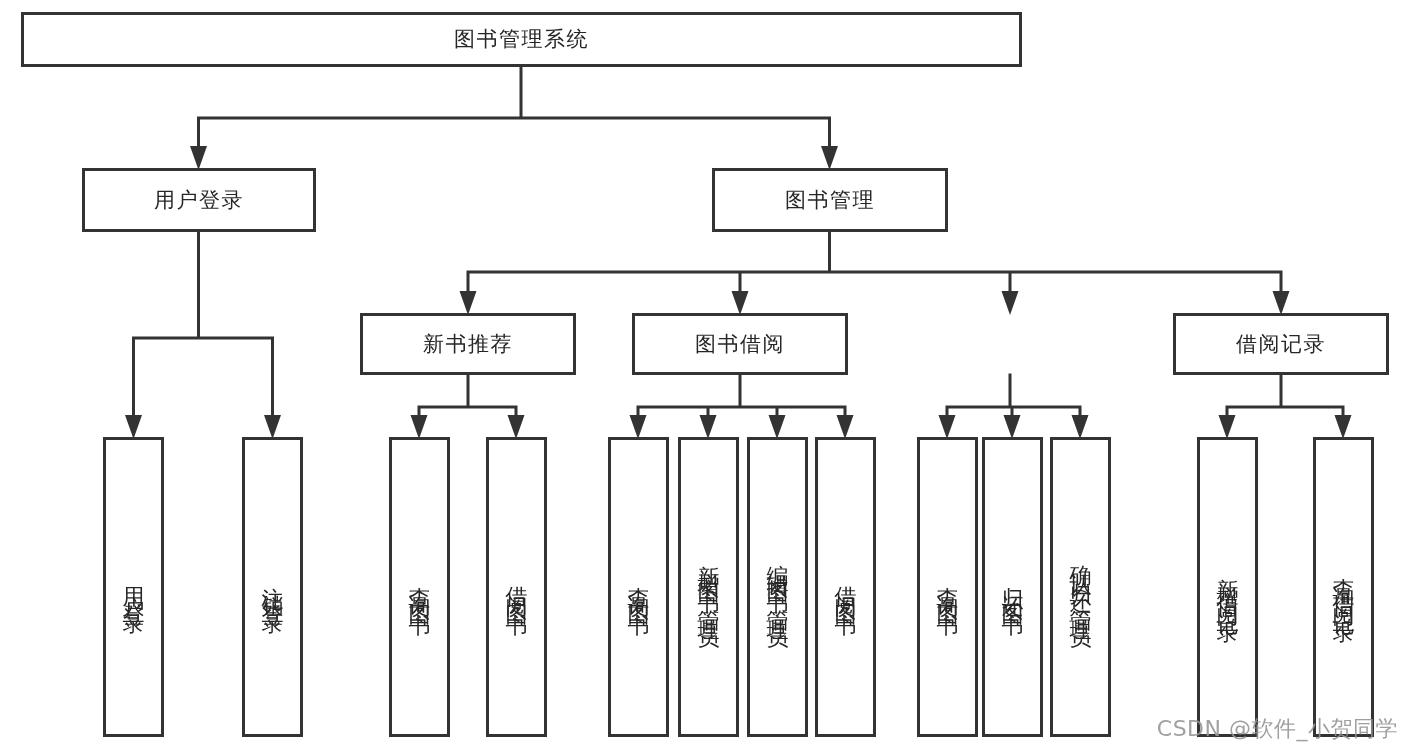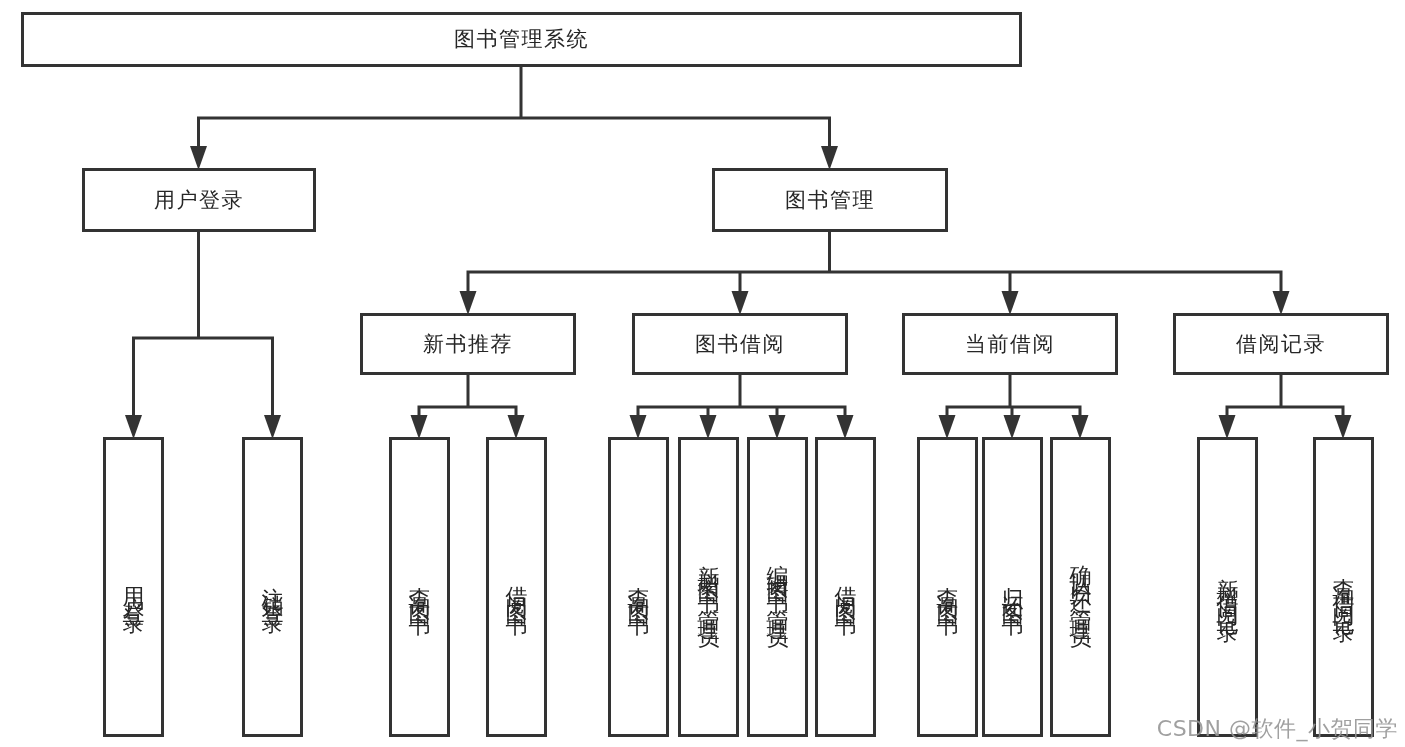--- a/index.html
+++ b/index.html
@@ -123,23 +123,20 @@
   <div class="box n-mgmt">
     <span class="lbl">图书管理</span>
   </div>
 
   <div class="box lv3 n-borrow">
     <span class="lbl">图书借阅</span>
   </div>
   <div class="box lv3 n-newbook">
     <span class="lbl">新书推荐</span>
   </div>
-  <div class="box lv3 n-current">
-    <span class="lbl">当前借阅</span>
-  </div>
   <div class="box lv3 n-records">
     <span class="lbl">借阅记录</span>
   </div>
 
   <div class="box leaf lf-a0">
     <span class="lbl">用户登录</span>
   </div>
   <div class="box leaf lf-a1">
     <span class="lbl">注销登录</span>
   </div>

